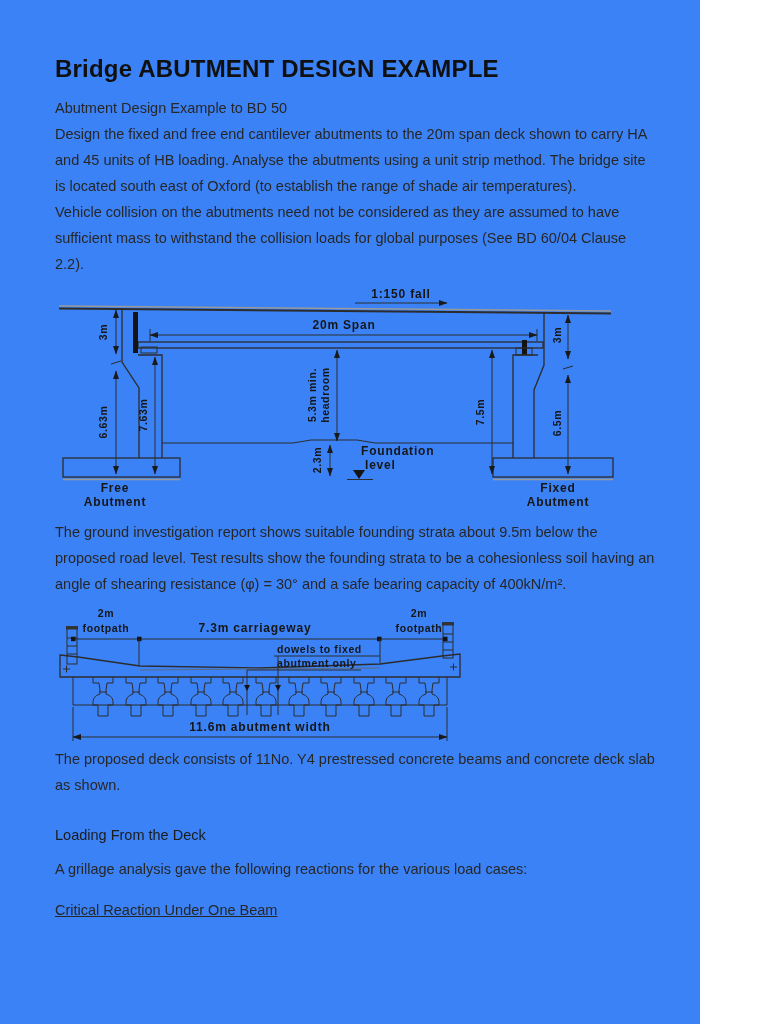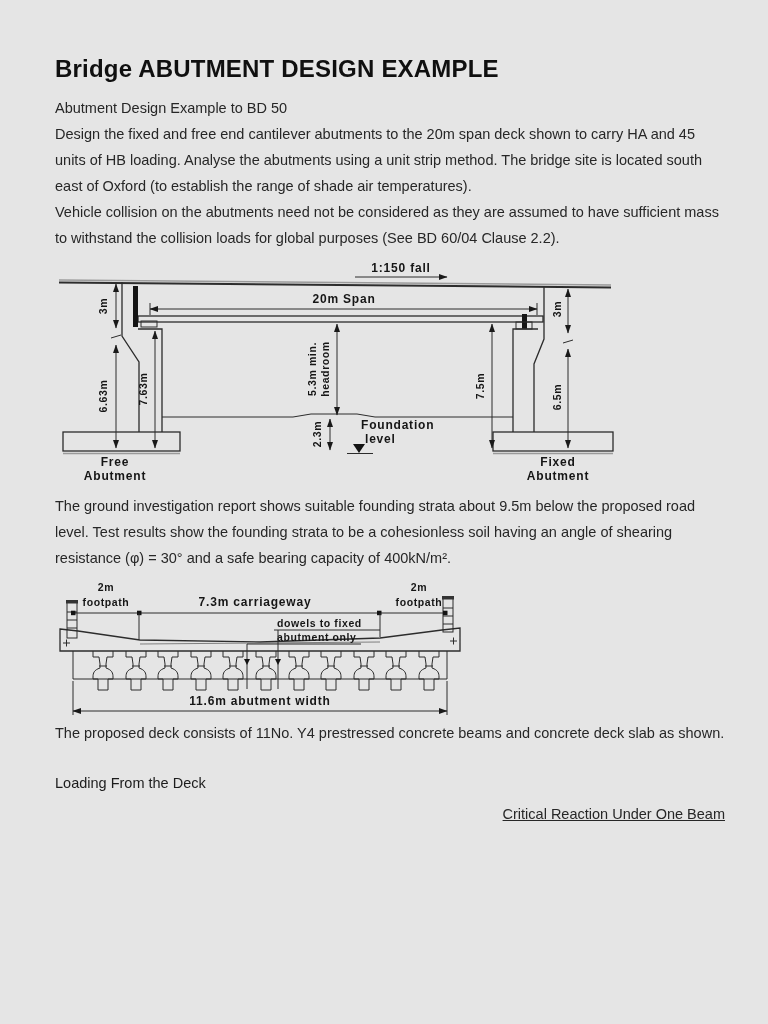--- a/index.html
+++ b/index.html
@@ -1,30 +1,30 @@
 <!DOCTYPE html>
 <html><head>
 <meta charset="utf-8">
 <style>
   html,body{margin:0;padding:0;background:#fff;}
-  .page{position:relative;width:768px;height:1024px;background:#e5e5e5;overflow:hidden;
+  .page{position:relative;width:700px;height:1024px;background:#3b82f6;overflow:hidden;
         font-family:"Liberation Sans",sans-serif;color:#242424;}
   .content{padding:0 43px 0 55px;}
   .title{font-size:24px;font-weight:bold;color:#101010;margin:0;padding-top:55px;letter-spacing:.2px;}
   .tb{font-size:14.5px;line-height:26px;color:#272727;max-width:670px;}
   .tb p{margin:0;}
   .mt-intro{margin-top:12px;}
   .mt-svg1{margin-top:8px;}
   .mt-ground{margin-top:8px;}
   .mt-backfill{margin-top:12px;}
   .mt-svg2{margin-top:4px;}
   .mt-deck{margin-top:2px;}
   .h2{font-weight:normal;font-size:14.5px;line-height:26px;color:#1c1c1c;margin-top:24px;}
   .mt-para{margin-top:8px;}
-  .mt-crit{margin-top:5px;text-align:right;}
+  .mt-crit{margin-top:15px;}
   .underlined{text-decoration:underline;}
   .centered{text-align:center;max-width:670px;}
   svg{display:block;}
   .dln{stroke:#2c2c2c;stroke-width:1.3;fill:none;}
   .dthin{stroke:#2c2c2c;stroke-width:1;fill:none;}
   .dgray{stroke:#9a9a9a;stroke-width:1.5;fill:none;}
   .dt{font:bold 10.5px "Liberation Sans",sans-serif;fill:#161616;letter-spacing:.6px;}
   .dt2{font:bold 12px "Liberation Sans",sans-serif;fill:#161616;letter-spacing:.8px;}
 </style>
 </head>
@@ -200,20 +200,23 @@
         <text class="dt2" x="205" y="130" text-anchor="middle">11.6m abutment width</text>
       </svg>
     </div>
 
     <div class="tb mt-deck">
       <p>The proposed deck consists of 11No. Y4 prestressed concrete beams and concrete deck slab as shown.</p>
     </div>
 
     <div class="h2">Loading From the Deck</div>
 
+    <div class="tb mt-para">
+      <p>A grillage analysis gave the following reactions for the various load cases:</p>
+    </div>
 
     <div class="tb mt-crit">
       <p><span class="underlined">Critical Reaction Under One Beam</span></p>
     </div>
 
 
   </div>
 </div>
 
 </body></html>

